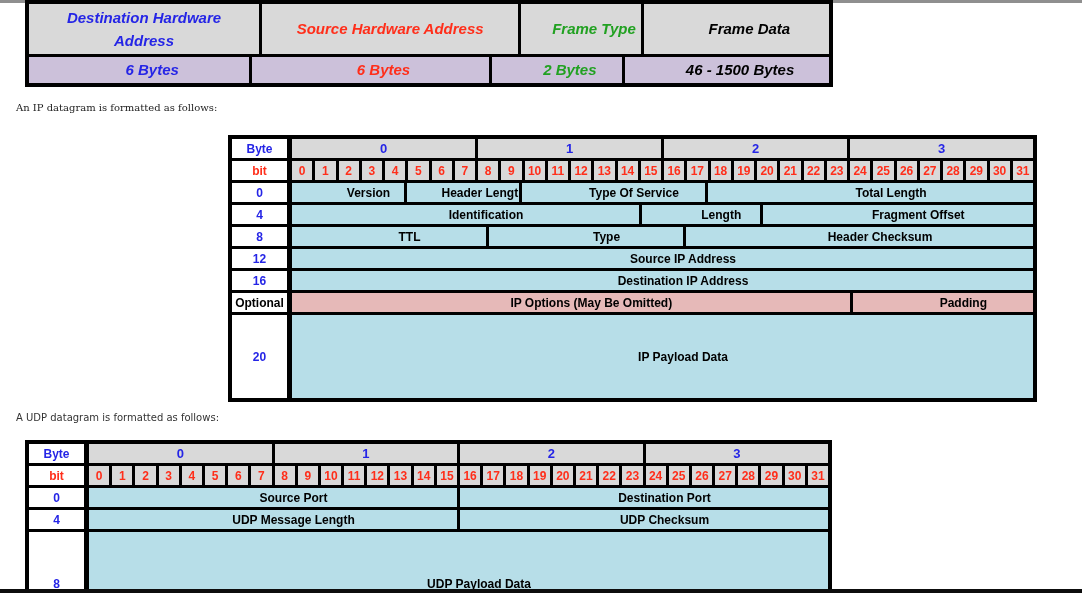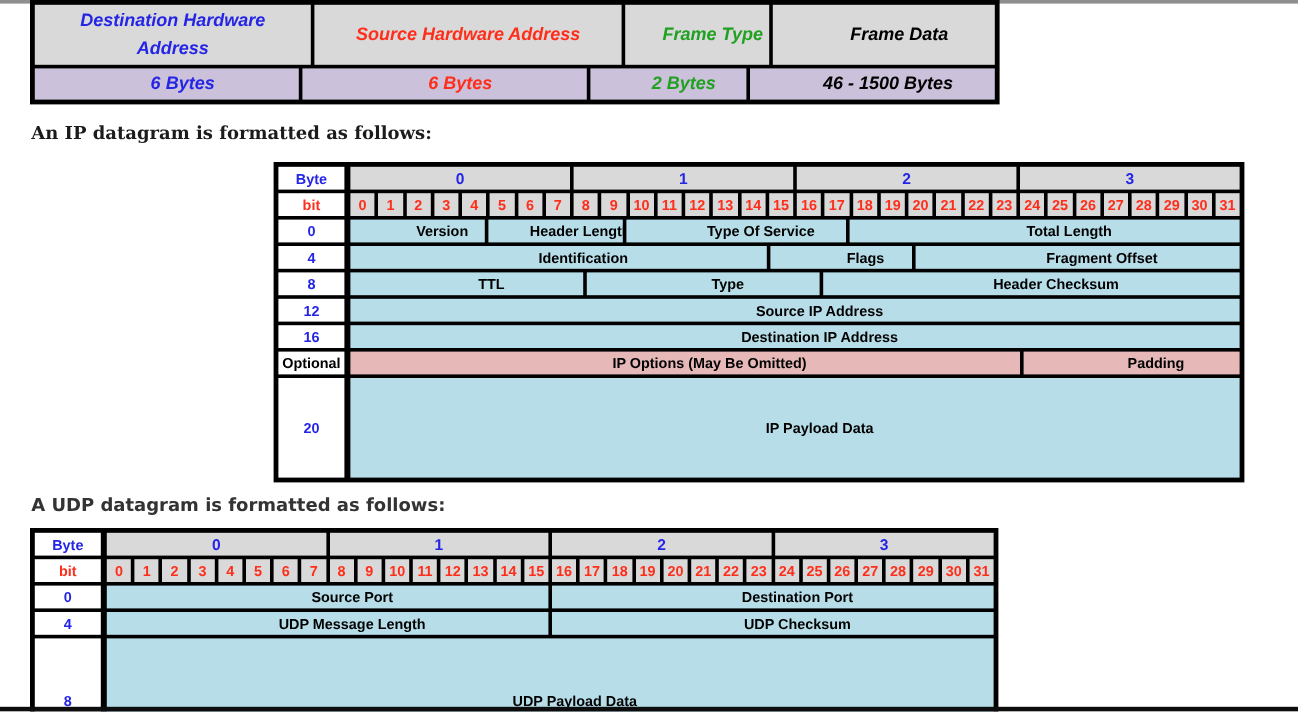--- a/index.html
+++ b/index.html
@@ -33,21 +33,21 @@
   .eth-row .eth-cell:nth-child(1){flex:283 1 0%;}
   .eth-row .eth-cell:nth-child(2){flex:306 1 0%;}
   .eth-row .eth-cell:nth-child(3){flex:152 1 0%;}
   .eth-row .eth-cell:nth-child(4){flex:259 1 0%;}
   .eth-row.header .eth-cell{background:#d9d9d9;}
   .eth-row.header .eth-cell:nth-child(1){padding:0 28px;}
   .eth-row.header .eth-cell:nth-child(2){padding:0 34px;}
   .eth-row.sizes .eth-cell{background:#ccc1da;}
 
   
-  .intro{position:absolute;left:26px;font-size:15px;color:#1c1c1c;font-weight:bold;}
+  .intro{position:absolute;left:16px;font-size:10px;color:#1c1c1c;}
   .intro.serif{top:102px;font-family:"DejaVu Serif", serif;}
   .intro.sans{top:412px;font-family:"DejaVu Sans", sans-serif;color:#333;}
 
   
   .proto-table{
     position:absolute;background:#000;
     padding:4px 4px 1px 4px;box-sizing:border-box;
   }
   .proto-table.ip{left:228px;top:135px;width:809px;}
   .proto-table.udp{left:25px;top:440px;width:807px;}
@@ -160,21 +160,21 @@
             <div class="field-cell blue" style="flex: 4 1 0%;">Version</div>
             <div class="field-cell blue" style="flex: 4 1 0%;">Header Length</div>
             <div class="field-cell blue" style="flex: 8 1 0%;">Type Of Service</div>
             <div class="field-cell blue" style="flex: 16 1 0%;">Total Length</div>
           </div>
         </div>
         <div class="proto-row">
           <div class="label-cell">4</div>
           <div class="bit-area">
             <div class="field-cell blue" style="flex: 16 1 0%;">Identification</div>
-            <div class="field-cell blue" style="flex: 4 1 0%;">Flags</div>
+            <div class="field-cell blue" style="flex: 4 1 0%;">Length</div>
             <div class="field-cell blue" style="flex: 12 1 0%;">Fragment Offset</div>
           </div>
         </div>
         <div class="proto-row">
           <div class="label-cell">8</div>
           <div class="bit-area">
             <div class="field-cell blue" style="flex: 8 1 0%;">TTL</div>
             <div class="field-cell blue" style="flex: 8 1 0%;">Type</div>
             <div class="field-cell blue" style="flex: 16 1 0%;">Header Checksum</div>
           </div>

